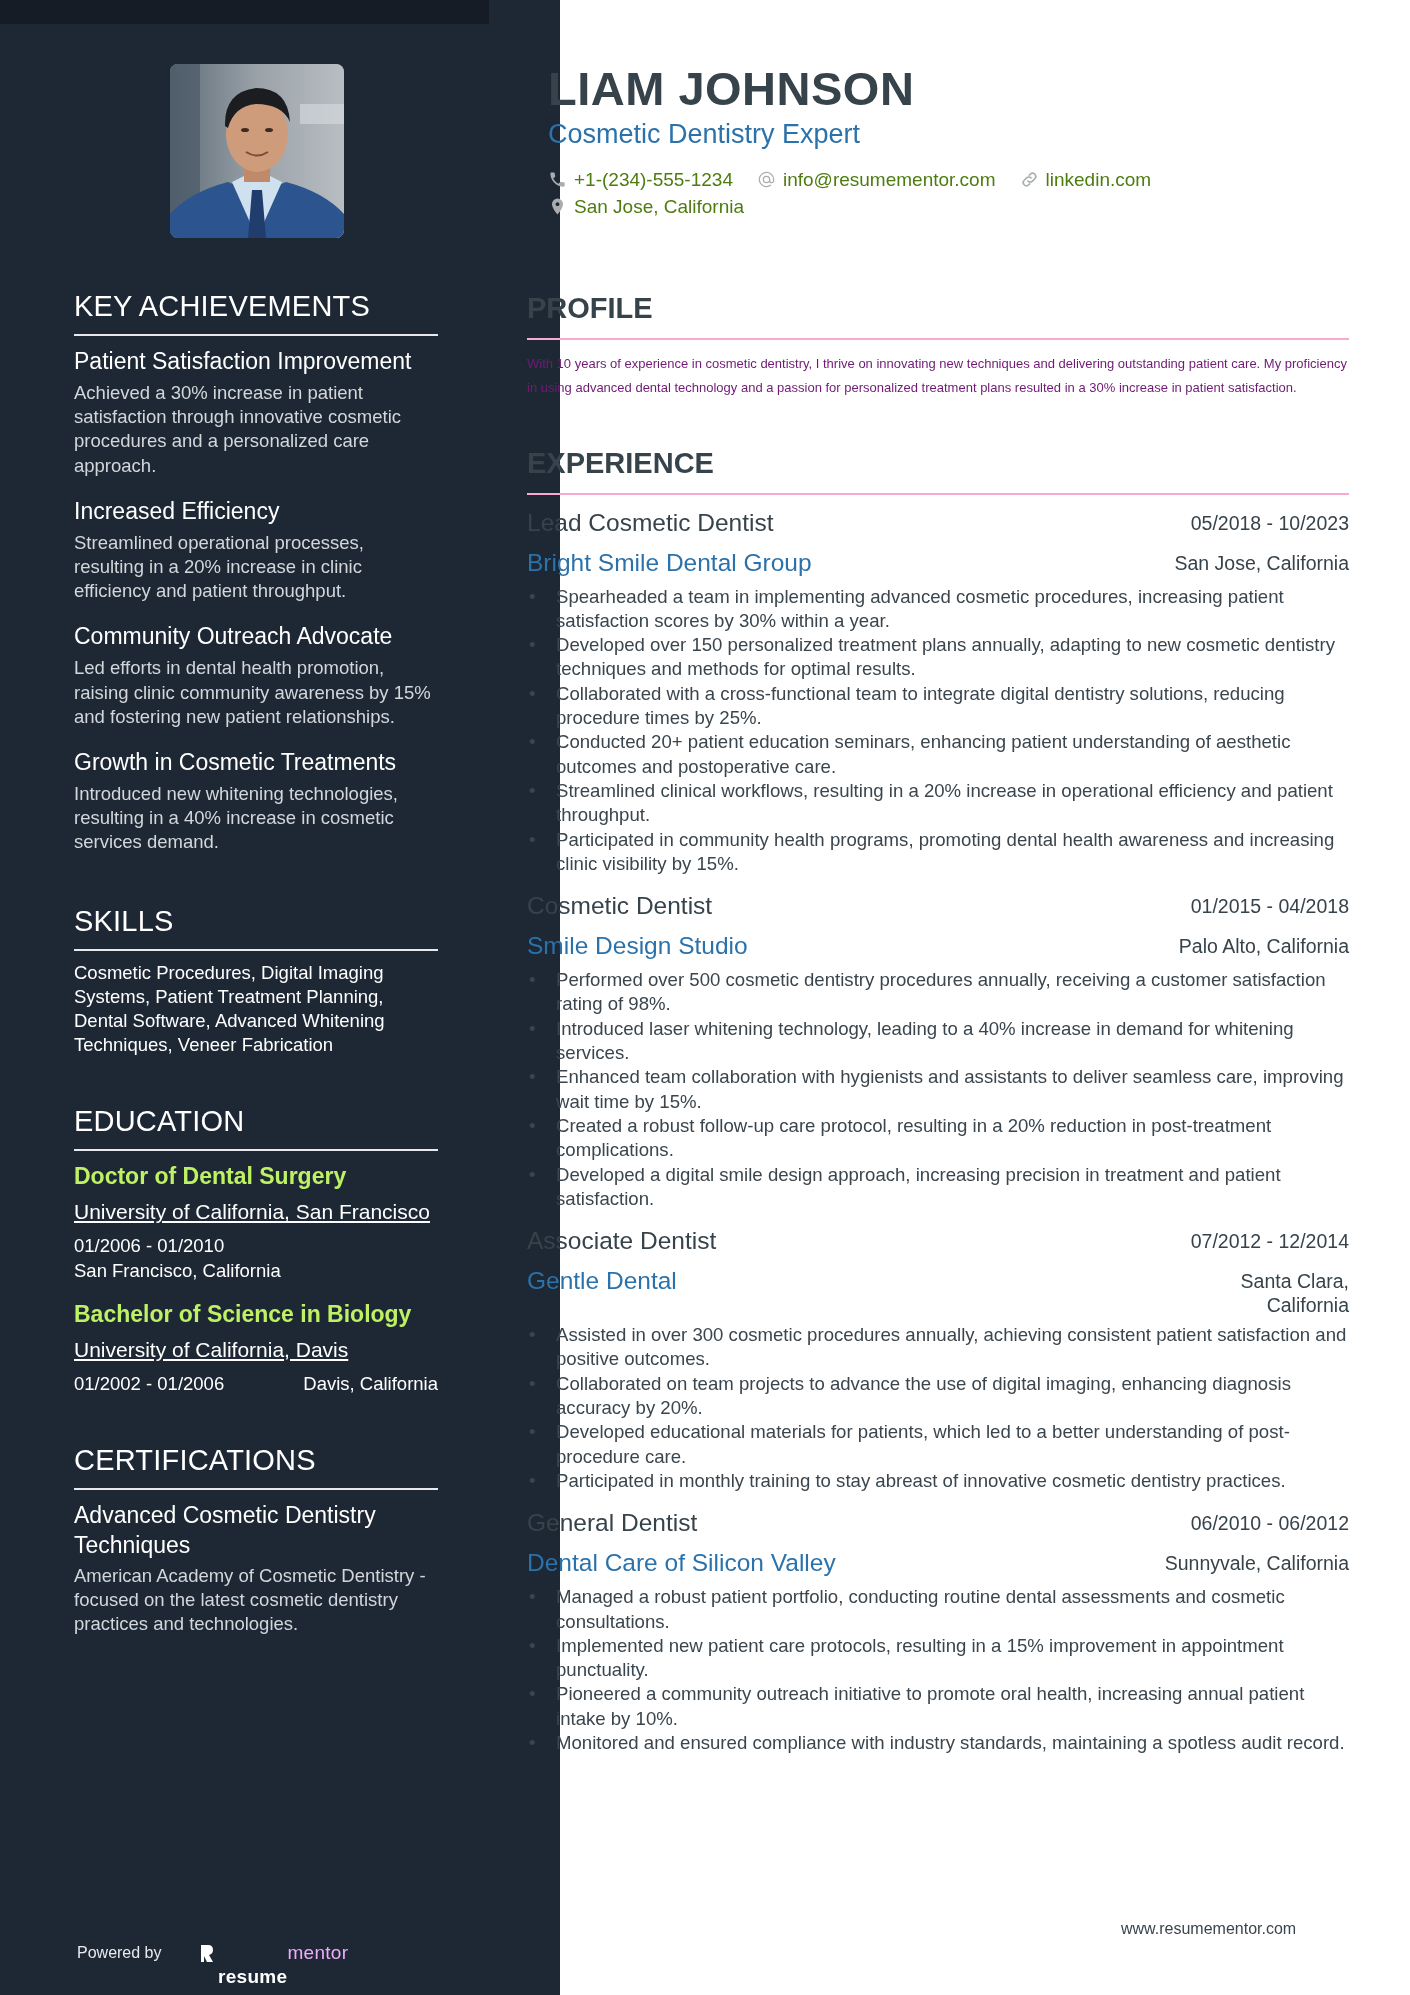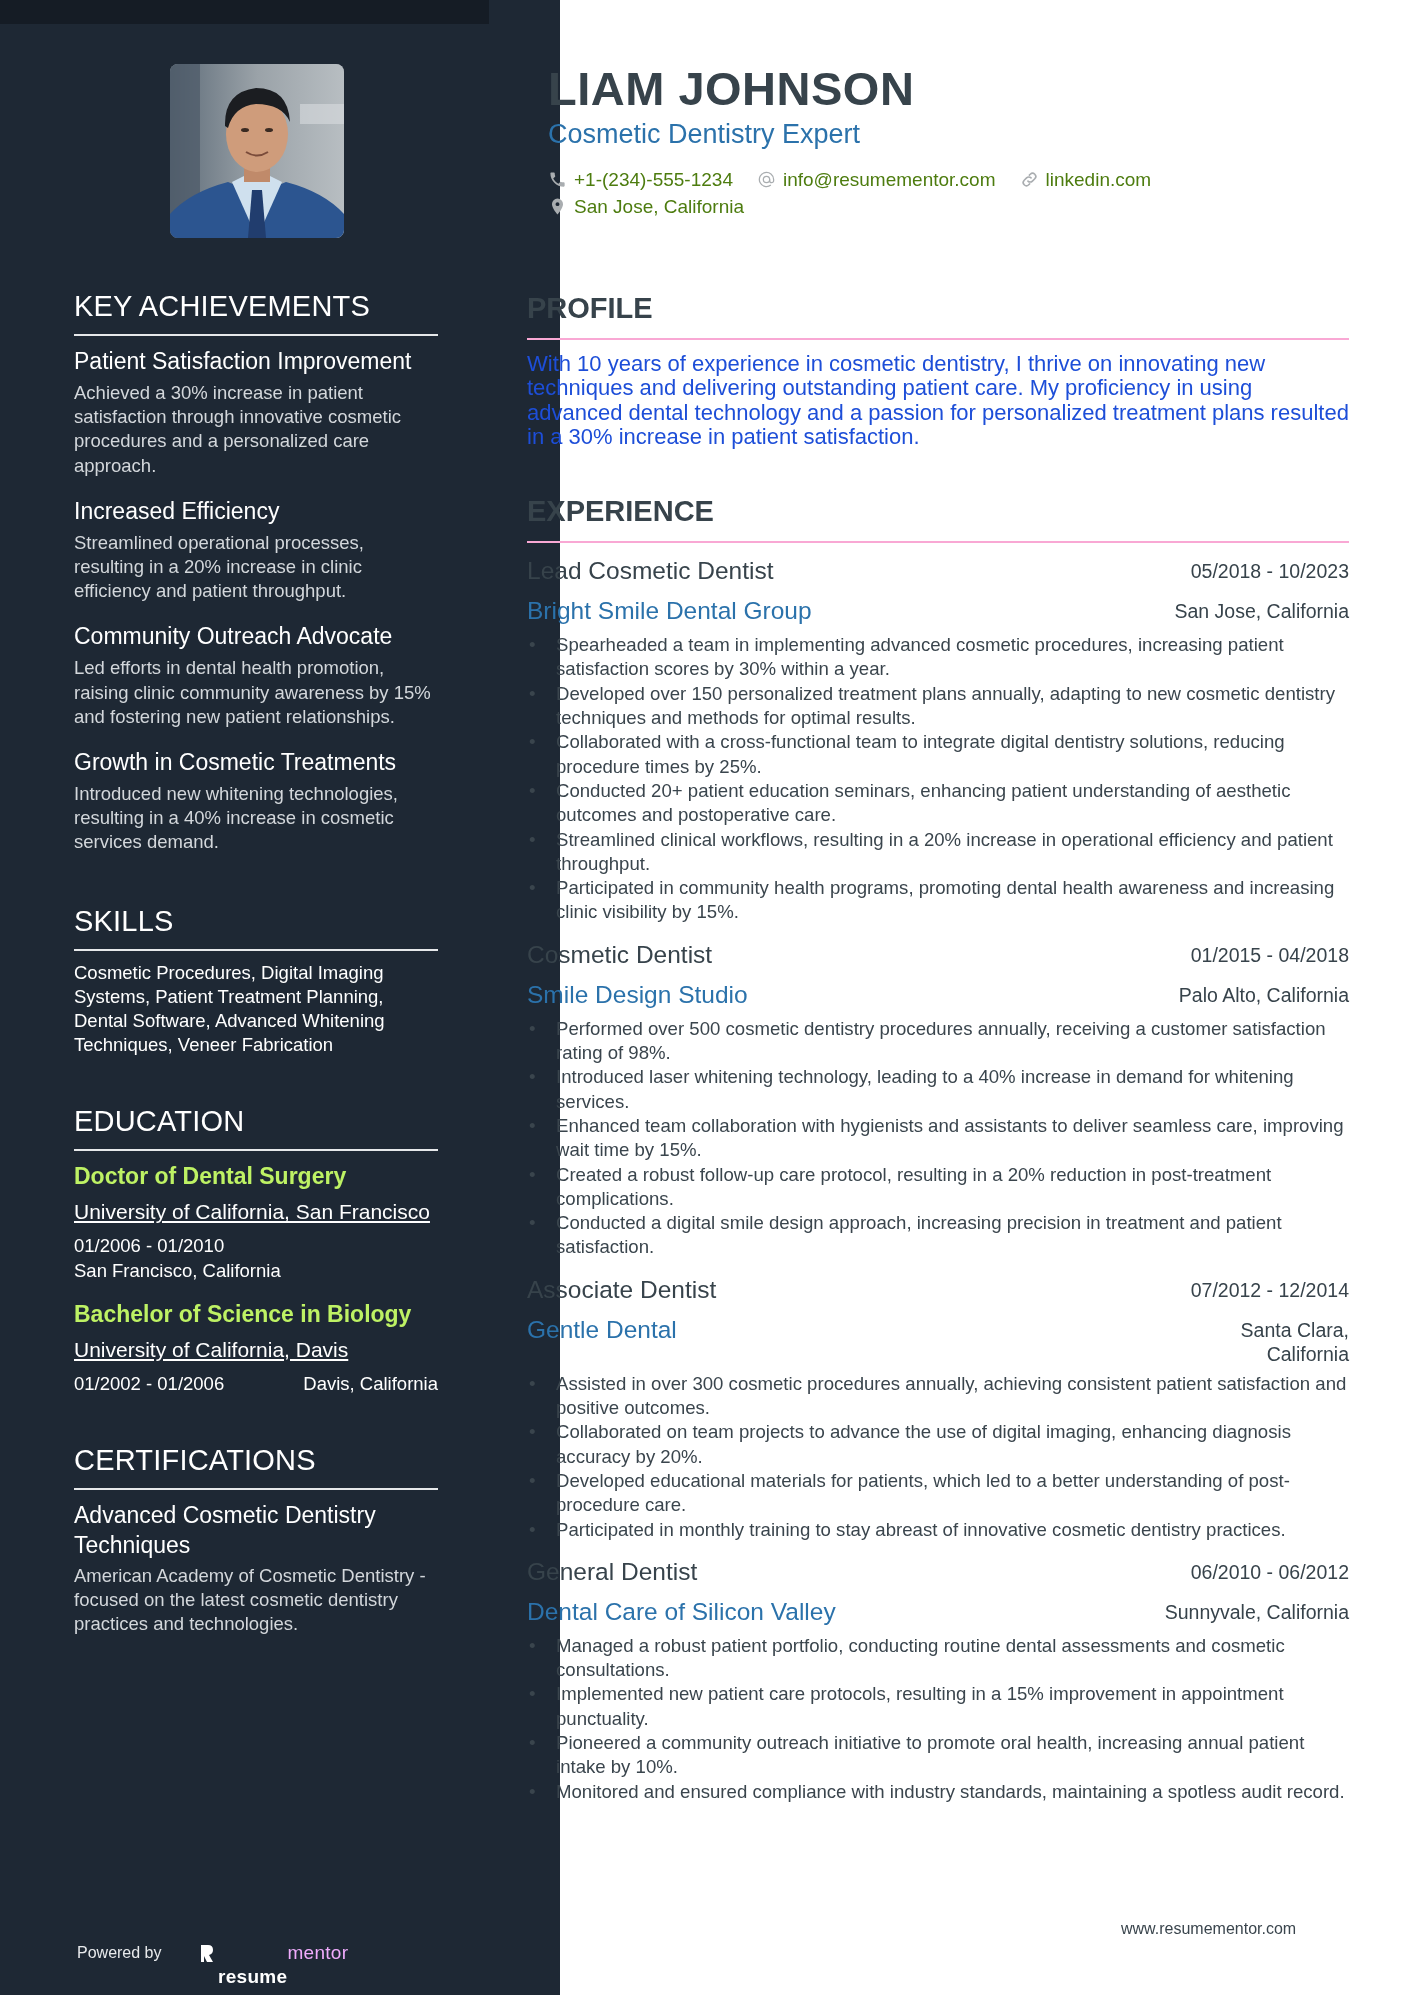--- a/index.html
+++ b/index.html
@@ -73,21 +73,21 @@
   .contact svg { width: 19px; height: 19px; flex: none; }
 
   .main {
     position: absolute; left: 527px; top: 290px; width: 822px;
     color: #3a454d;
   }
   .main-h {
     font-size: 29px; color: #37434b; line-height: 36px;
     padding-bottom: 12px; border-bottom: 2px solid #f9a8d4; margin-bottom: 12px;
   }
-  .profile-text { font-size: 22px; line-height: 24.3px; color: #1d4ed8; }
+  .profile-text { font-size: 13px; line-height: 24.3px; color: #701a75; }
   .section-gap { height: 44px; }
   .job { margin-bottom: 14px; }
   .job-row { display: flex; justify-content: space-between; align-items: flex-start; }
   .job-title { font-size: 24.5px; color: #37434b; line-height: 32px; }
   .job-dates { font-size: 19.5px; color: #37434b; line-height: 32px; }
   .job-company { font-size: 24.5px; color: #2b72ab; line-height: 32px; margin-top: 8px; }
   .job-loc { font-size: 19.5px; color: #37434b; line-height: 24px; margin-top: 12px; text-align: right; }
   .job-loc.narrow { max-width: 130px; }
   .bullets { list-style: none; margin-top: 6px; }
   .bullets li {
@@ -287,21 +287,21 @@
       </div>
       <div class="job-row">
         <div class="job-company">Smile Design Studio</div>
         <div class="job-loc">Palo Alto, California</div>
       </div>
       <ul class="bullets">
         <li>Performed over 500 cosmetic dentistry procedures annually, receiving a customer satisfaction rating of 98%.</li>
         <li>Introduced laser whitening technology, leading to a 40% increase in demand for whitening services.</li>
         <li>Enhanced team collaboration with hygienists and assistants to deliver seamless care, improving wait time by 15%.</li>
         <li>Created a robust follow-up care protocol, resulting in a 20% reduction in post-treatment complications.</li>
-        <li>Conducted a digital smile design approach, increasing precision in treatment and patient satisfaction.</li>
+        <li>Developed a digital smile design approach, increasing precision in treatment and patient satisfaction.</li>
       </ul>
     </div>
 
     <div class="job">
       <div class="job-row">
         <div class="job-title">Associate Dentist</div>
         <div class="job-dates">07/2012 - 12/2014</div>
       </div>
       <div class="job-row">
         <div class="job-company">Gentle Dental</div>

